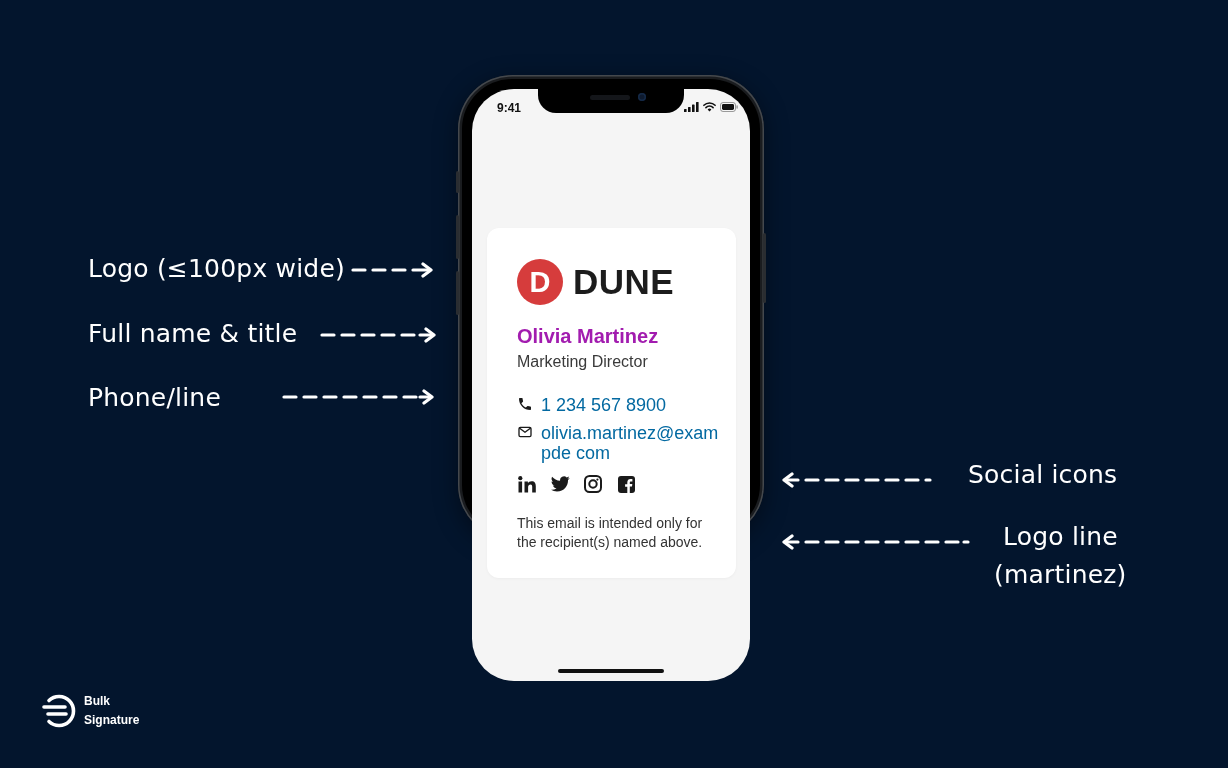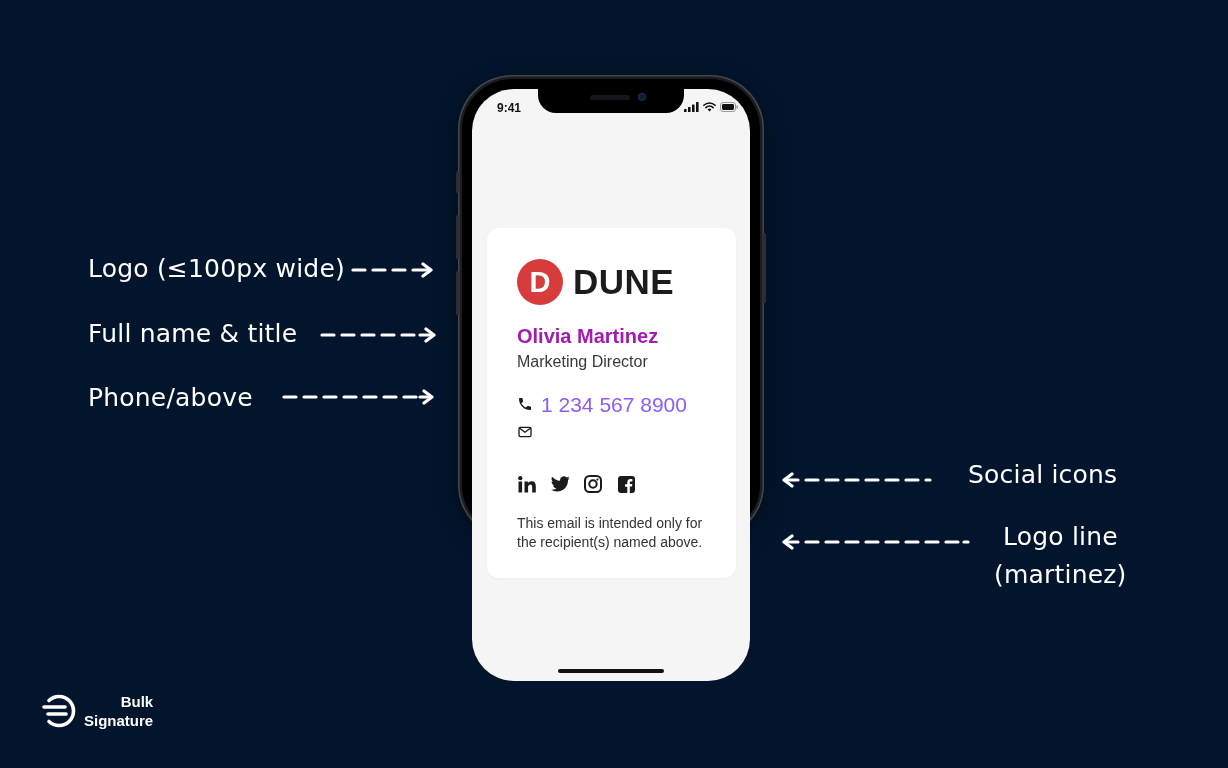--- a/index.html
+++ b/index.html
@@ -184,22 +184,22 @@
   }
   .contact-icon {
     width: 16px;
     height: 16px;
     margin-right: 8px;
     margin-top: 1px;
     flex: none;
   }
   .contact-text {
     font-family: "Liberation Sans", sans-serif;
-    font-size: 21px;
-    color: #8b5cf6;
+    font-size: 18px;
+    color: #0369a1;
     line-height: 20px;
     width: 180px;
     word-break: break-all;
   }
   .social-row {
     position: absolute;
     left: 30px;
     top: 246px;
     display: flex;
     align-items: center;
@@ -228,24 +228,23 @@
     position: absolute;
     left: 40px;
     top: 692px;
     display: flex;
     align-items: center;
   }
   .brand-text {
     margin-left: 6px;
     font-family: "Liberation Sans", sans-serif;
     font-weight: 700;
-    font-size: 15px;
+    font-size: 12px;
     line-height: 19px;
     color: #fff;
-    text-align: right;
   }
 </style>
 </head>
 <body>
 
 <div class="label" style="left:76px; top:254px;">Logo (≤100px wide)</div>
 <svg class="arrow" style="left:351px; top:262px;" width="84" height="16" viewBox="0 0 84 16">
   <g stroke="#fff" stroke-width="3.2" stroke-linecap="round" fill="none">
     <line x1="2" y1="8" x2="14" y2="8"></line>
       <line x1="22" y1="8" x2="34" y2="8"></line>
@@ -261,21 +260,21 @@
     <line x1="2" y1="8" x2="14" y2="8"></line>
       <line x1="22" y1="8" x2="34" y2="8"></line>
       <line x1="42" y1="8" x2="54" y2="8"></line>
       <line x1="62" y1="8" x2="74" y2="8"></line>
       <line x1="82" y1="8" x2="94" y2="8"></line>
       <line x1="100" y1="8" x2="112" y2="8"></line>
     <polyline points="106,2 114,8 106,14" stroke-linejoin="round"></polyline>
   </g>
 </svg>
 
-<div class="label" style="left:76px; top:383px;">Phone/above</div>
+<div class="label" style="left:76px; top:383px;">Phone/line</div>
 <svg class="arrow" style="left:282px; top:389px;" width="154" height="16" viewBox="0 0 154 16">
   <g stroke="#fff" stroke-width="3.2" stroke-linecap="round" fill="none">
     <line x1="2" y1="8" x2="14" y2="8"></line>
       <line x1="22" y1="8" x2="34" y2="8"></line>
       <line x1="42" y1="8" x2="54" y2="8"></line>
       <line x1="62" y1="8" x2="74" y2="8"></line>
       <line x1="82" y1="8" x2="94" y2="8"></line>
       <line x1="102" y1="8" x2="114" y2="8"></line>
       <line x1="122" y1="8" x2="134" y2="8"></line>
       <line x1="138" y1="8" x2="148" y2="8"></line>
@@ -361,20 +360,21 @@
           <path d="M6.6 10.8c1.4 2.8 3.8 5.1 6.6 6.6l2.2-2.2c.3-.3.7-.4 1-.2 1.1.4 2.3.6 3.6.6.6 0 1 .4 1 1V20c0 .6-.4 1-1 1C10.6 21 3 13.4 3 4c0-.6.4-1 1-1h3.5c.6 0 1 .4 1 1 0 1.3.2 2.5.6 3.6.1.3 0 .7-.2 1L6.6 10.8z" fill="#1a1a1a"></path>
         </svg>
         <div class="contact-text">1 234 567 8900</div>
       </div>
 
       <div class="contact-row" style="top:195px;">
         <svg class="contact-icon" viewBox="0 0 24 24">
           <rect x="3" y="5" width="18" height="14" rx="2" fill="none" stroke="#1a1a1a" stroke-width="2"></rect>
           <polyline points="3.5,6 12,12.5 20.5,6" fill="none" stroke="#1a1a1a" stroke-width="2" stroke-linejoin="round"></polyline>
         </svg>
+        <div class="contact-text" style="width:178px;">olivia.martinez@exampde com</div>
       </div>
 
       <div class="social-row">
         <div class="social-icon">
           <svg width="19" height="17" viewBox="0 0 19 17">
             <rect x="0.5" y="5.5" width="3.6" height="11" fill="#1a1a1a"></rect>
             <circle cx="2.3" cy="2.2" r="2.1" fill="#1a1a1a"></circle>
             <path d="M6.5 5.5h3.4v1.6c.6-1 1.8-1.9 3.7-1.9 3.3 0 4.2 2.1 4.2 5v6.3h-3.6v-5.6c0-1.4-.3-2.5-1.7-2.5s-2.4 1-2.4 2.7v5.4H6.5z" fill="#1a1a1a"></path>
           </svg>
         </div>

